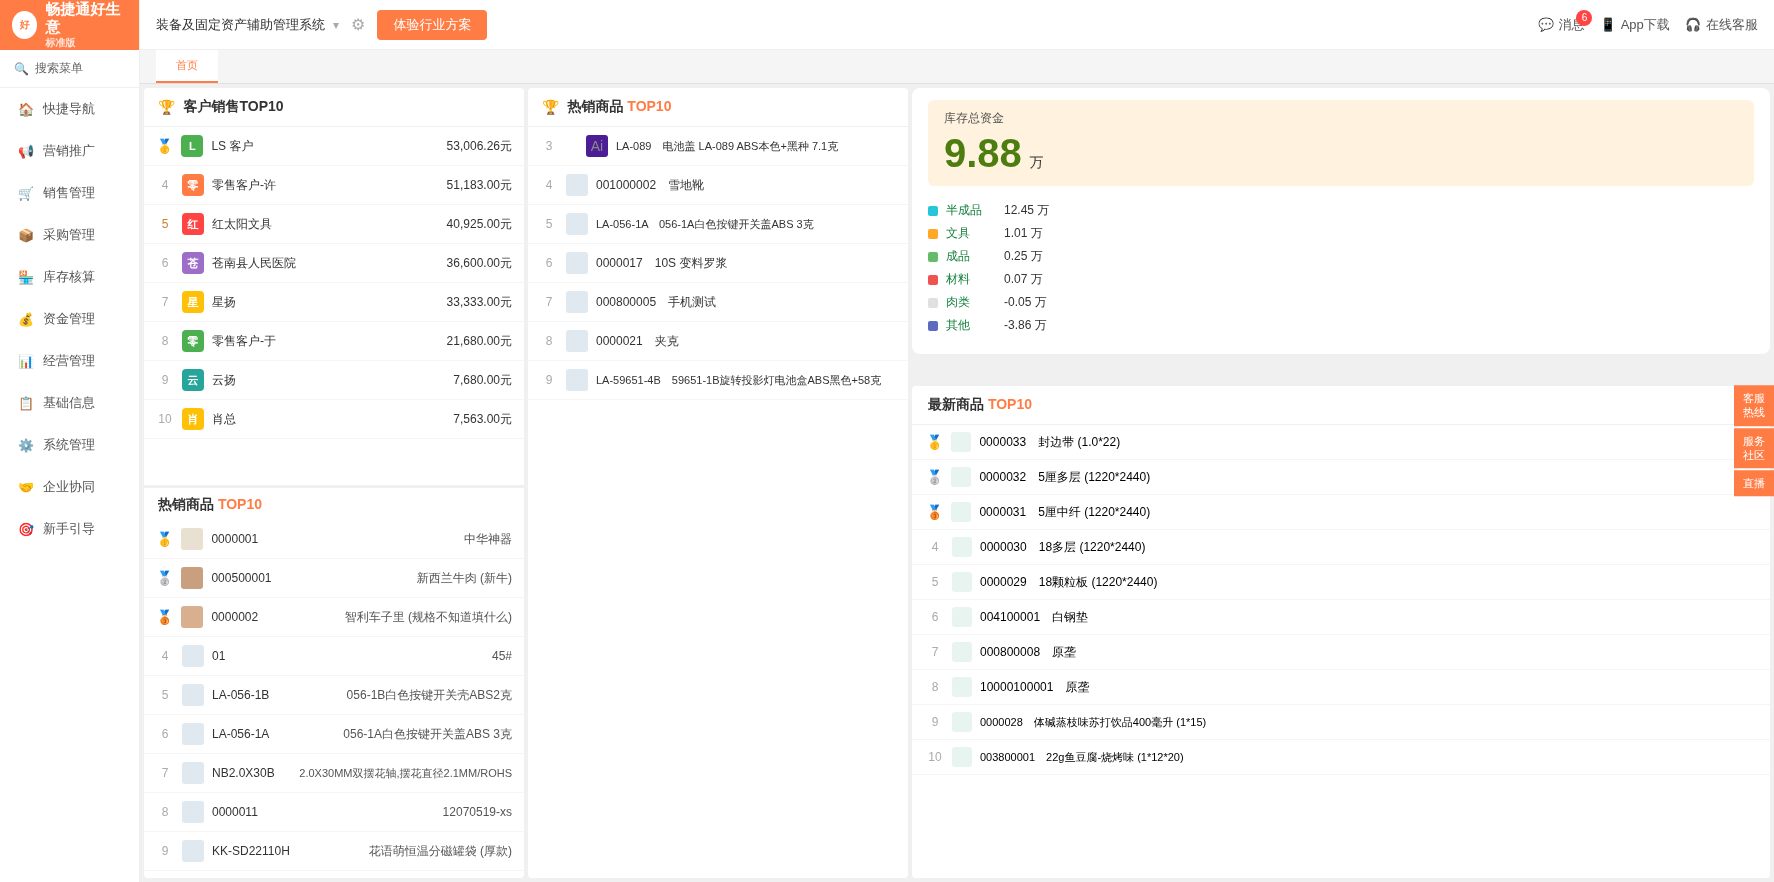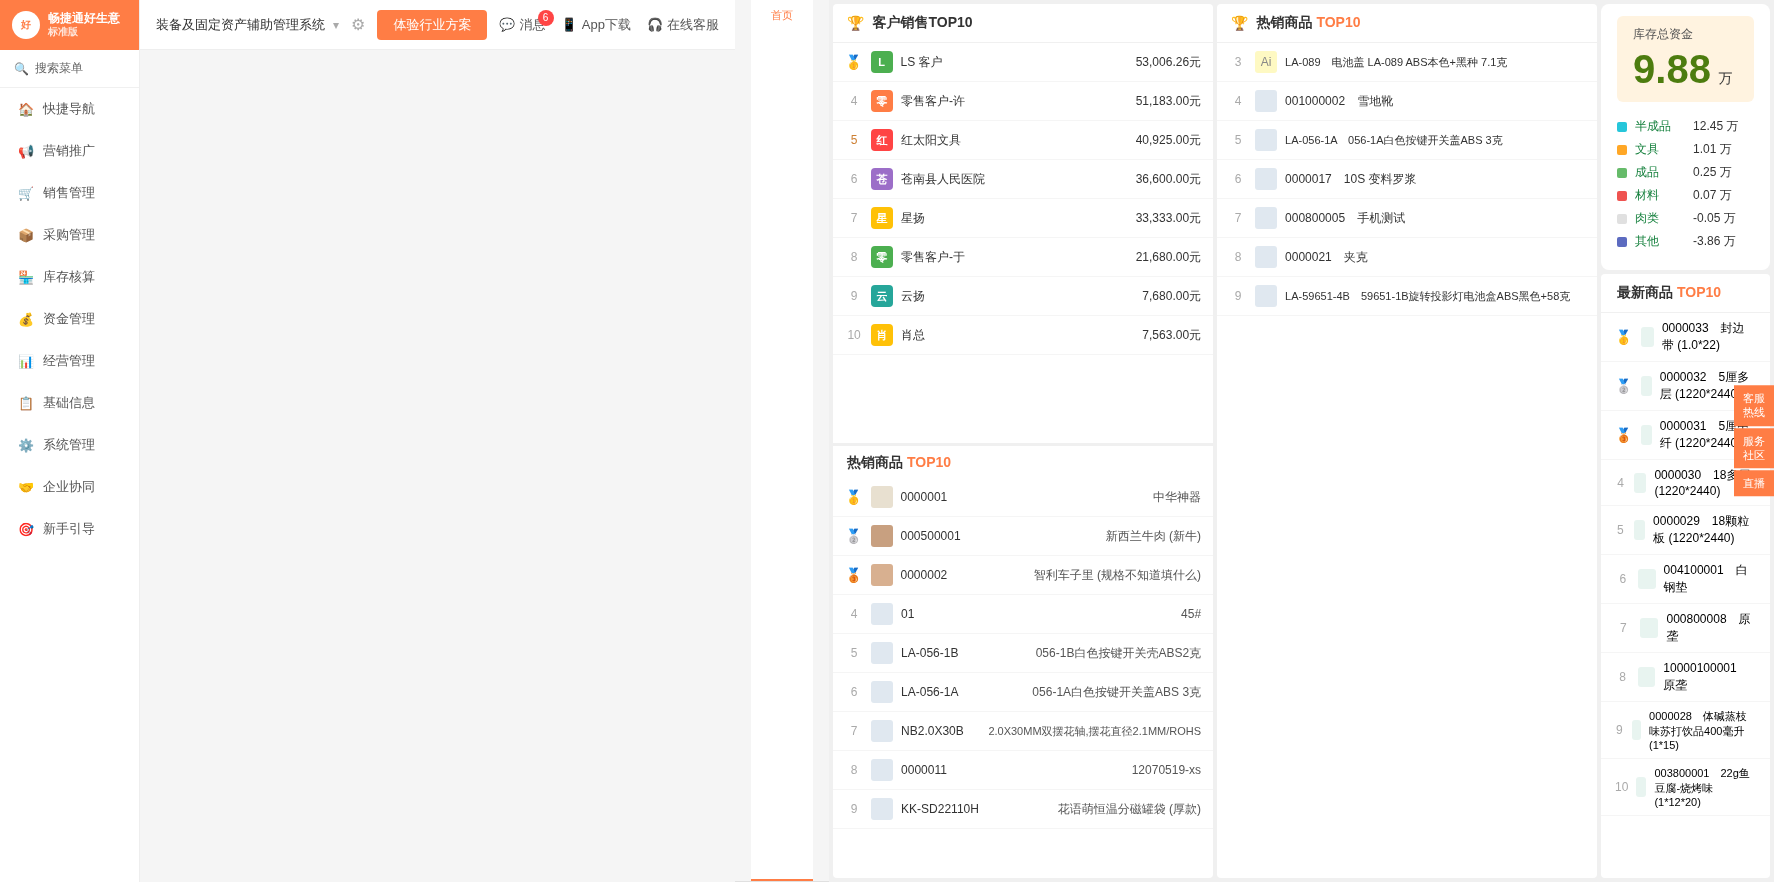--- a/index.html
+++ b/index.html
@@ -28,42 +28,42 @@
     }
     .sidebar-logo .logo-icon {
       width: 28px; height: 28px;
       background: white;
       border-radius: 50%;
       display: flex; align-items: center; justify-content: center;
       color: #ff7d45;
       font-weight: bold;
       font-size: 10px;
     }
-    .sidebar-logo .logo-text { line-height: 1.2; font-size: 12px; }
+    .sidebar-logo .logo-text { line-height: 1.2; font-size: 15px; }
     .sidebar-logo .logo-tag { font-size: 10px; color: rgba(255,255,255,0.8); }
     .sidebar-search {
       display: flex; align-items: center; gap: 6px;
       padding: 10px 14px;
       border-bottom: 1px solid #f0f0f0;
       cursor: pointer;
       color: #666;
       font-size: 12px;
     }
     .sidebar-item {
       display: flex; align-items: center; gap: 8px;
       padding: 12px 14px;
       cursor: pointer;
       color: #555;
       font-size: 13px;
       border-left: 3px solid transparent;
     }
     .sidebar-item .nav-icon { width: 18px; height: 18px; display: flex; align-items: center; justify-content: center; }
 
     
-    .main-area { flex: 1; display: flex; flex-direction: row; overflow: hidden; }
+    .main-area { flex: 1; display: flex; flex-direction: column; overflow: hidden; }
     .header {
       height: 50px;
       background: #fff;
       border-bottom: 1px solid #eee;
       display: flex; align-items: center; padding: 0 16px; gap: 12px;
     }
     .header-title {
       display: flex; align-items: center; gap: 8px;
       font-size: 13px; color: #333;
     }
@@ -95,21 +95,21 @@
 
     
     .left-panel { width: 380px; flex-shrink: 0; background: white; border-radius: 4px; overflow: hidden; display: flex; flex-direction: column; }
     
     
     .mid-panel { width: 380px; flex-shrink: 0; background: white; border-radius: 4px; overflow: hidden; display: flex; flex-direction: column; }
 
     
     .right-panel { flex: 1; display: flex; flex-direction: column; gap: 4px; overflow: hidden; }
     .right-top { background: white; border-radius: 8px; padding: 12px 16px; }
-    .right-bottom { background: white; border-radius: 4px; flex: 1; overflow: hidden; display: flex; flex-direction: column; }
+    .right-bottom { background: white; border-radius: 4px; flex: 1; overflow: hidden; display: flex; flex-direction: column; margin-top: 28px; }
 
     .panel-header {
       padding: 10px 14px;
       font-size: 14px;
       font-weight: bold;
       color: #333;
       border-bottom: 1px solid #f0f0f0;
       display: flex; align-items: center; gap: 8px;
     }
 
@@ -399,21 +399,21 @@
     </div>
 
     <div class="mid-panel">
       <div class="panel-header">
         <span style="color:#f5a623;">🏆</span>
         <span>热销商品 <span style="color:#ff7d45;">TOP10</span></span>
       </div>
       <div class="product-list">
         <div class="list-item">
           <span class="rank-num">3</span>
-          <div class="item-img" style="background:#fef9c3; font-size:12px; color:#888; display:flex;align-items:center;justify-content:center;">Ai</div>
+          <div class="item-img" style="background:#4c1d95; font-size:14px; color:#888; display:flex;align-items:center;justify-content:center;margin-left:20px;">Ai</div>
           <span class="item-name" style="font-size:11px;">LA-089　电池盖 LA-089 ABS本色+黑种 7.1克</span>
         </div>
         <div class="list-item">
           <span class="rank-num">4</span>
           <div class="item-img"></div>
           <span class="item-name">001000002　雪地靴</span>
         </div>
         <div class="list-item">
           <span class="rank-num">5</span>
           <div class="item-img"></div>

